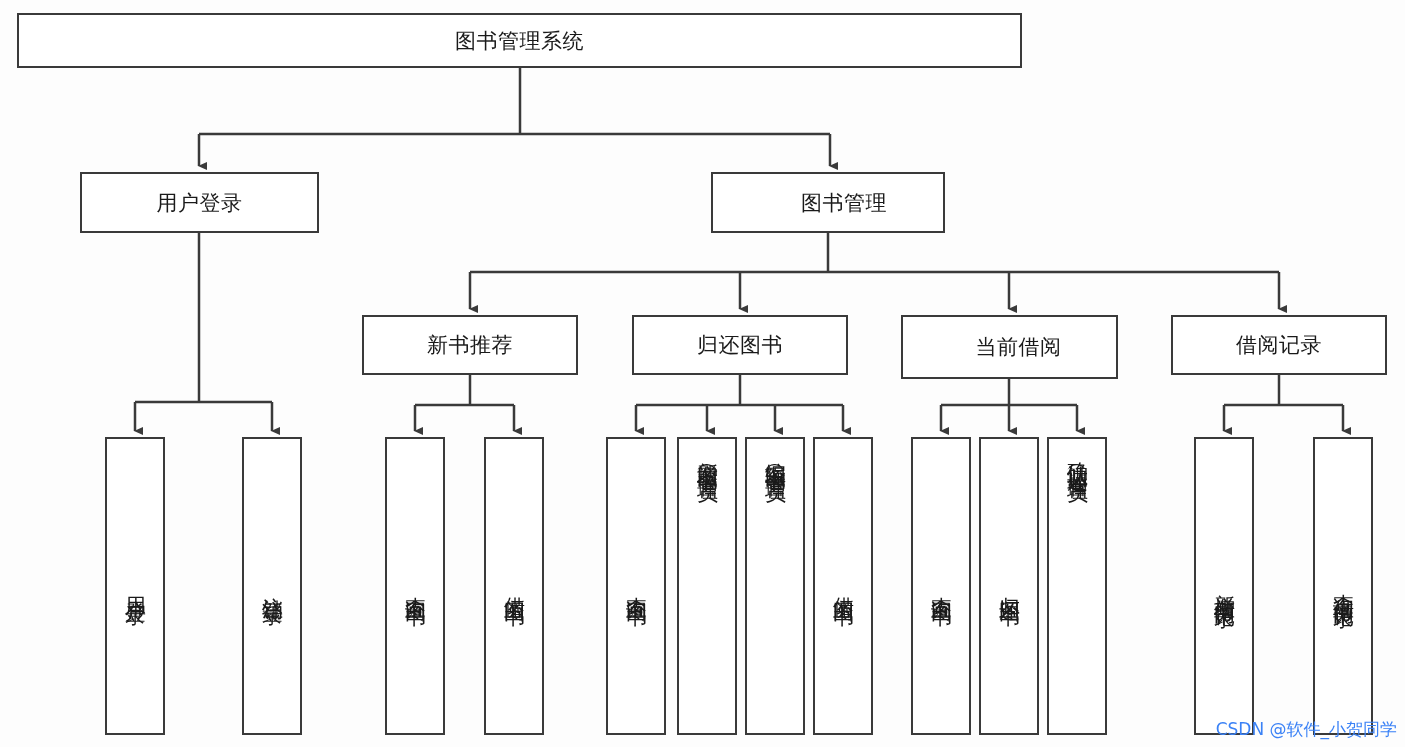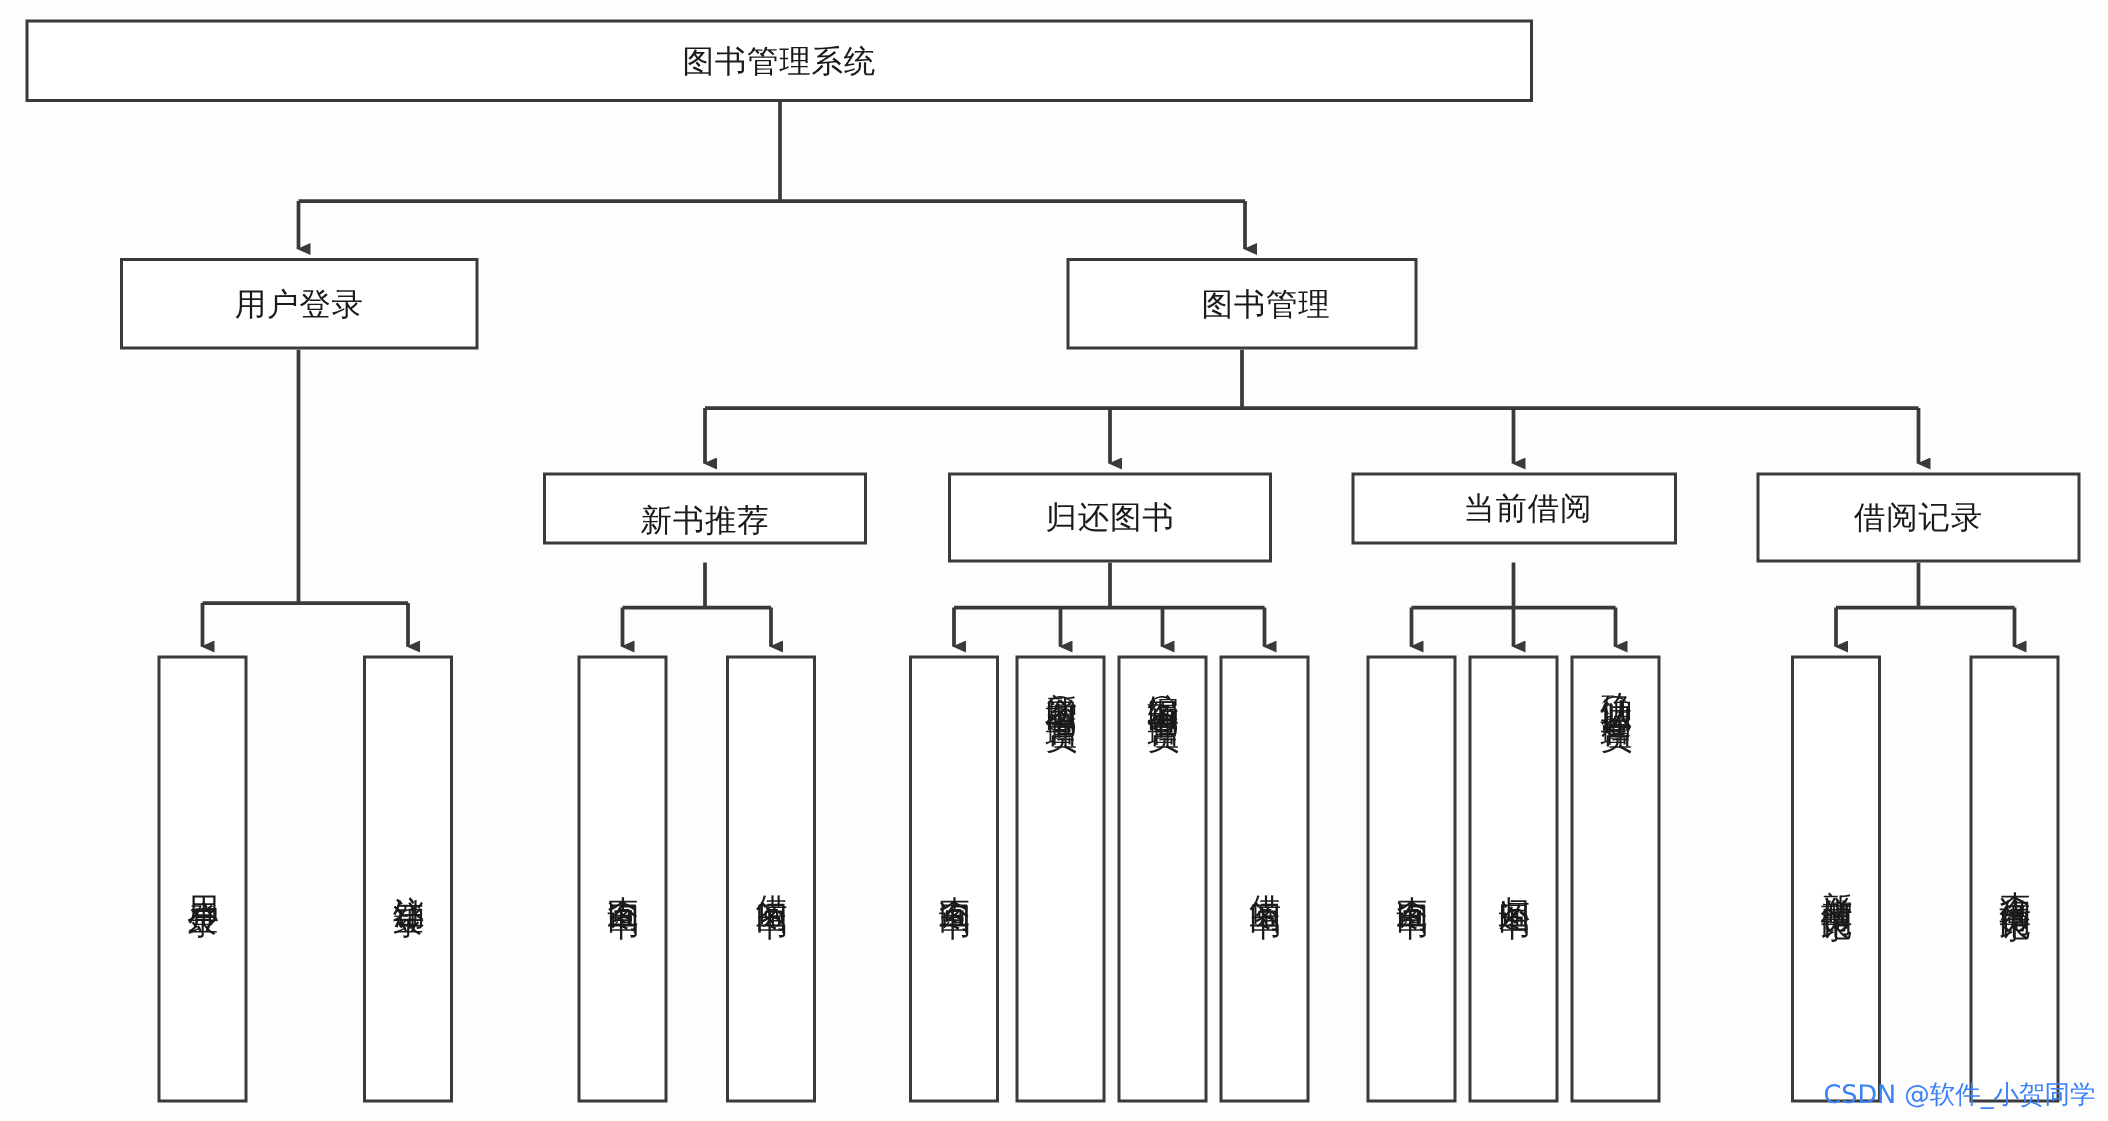--- a/index.html
+++ b/index.html
@@ -118,27 +118,27 @@
     <span class="node-label">图书管理系统</span>
   </div>
 
   <div class="box" style="left:80px;top:172px;width:239px;height:61px;">
     <span class="node-label">用户登录</span>
   </div>
   <div class="box" style="left:711px;top:172px;width:234px;height:61px;padding-left:32px;">
     <span class="node-label">图书管理</span>
   </div>
 
-  <div class="box" style="left:362px;top:315px;width:216px;height:48px;align-items:flex-end;">
+  <div class="box" style="left:362px;top:315px;width:216px;height:60px;">
     <span class="node-label">新书推荐</span>
   </div>
   <div class="box" style="left:632px;top:315px;width:216px;height:60px;">
     <span class="node-label">归还图书</span>
   </div>
-  <div class="box" style="left:901px;top:315px;width:217px;height:48px;padding-left:18px;">
+  <div class="box" style="left:901px;top:315px;width:217px;height:64px;padding-left:18px;">
     <span class="node-label">当前借阅</span>
   </div>
   <div class="box" style="left:1171px;top:315px;width:216px;height:60px;">
     <span class="node-label">借阅记录</span>
   </div>
 
   <div class="leaf mid" style="left:105px;top:437px;width:60px;height:298px;">
     <span class="vtext">用户登录</span>
   </div>
   <div class="leaf mid" style="left:242px;top:437px;width:60px;height:298px;">

